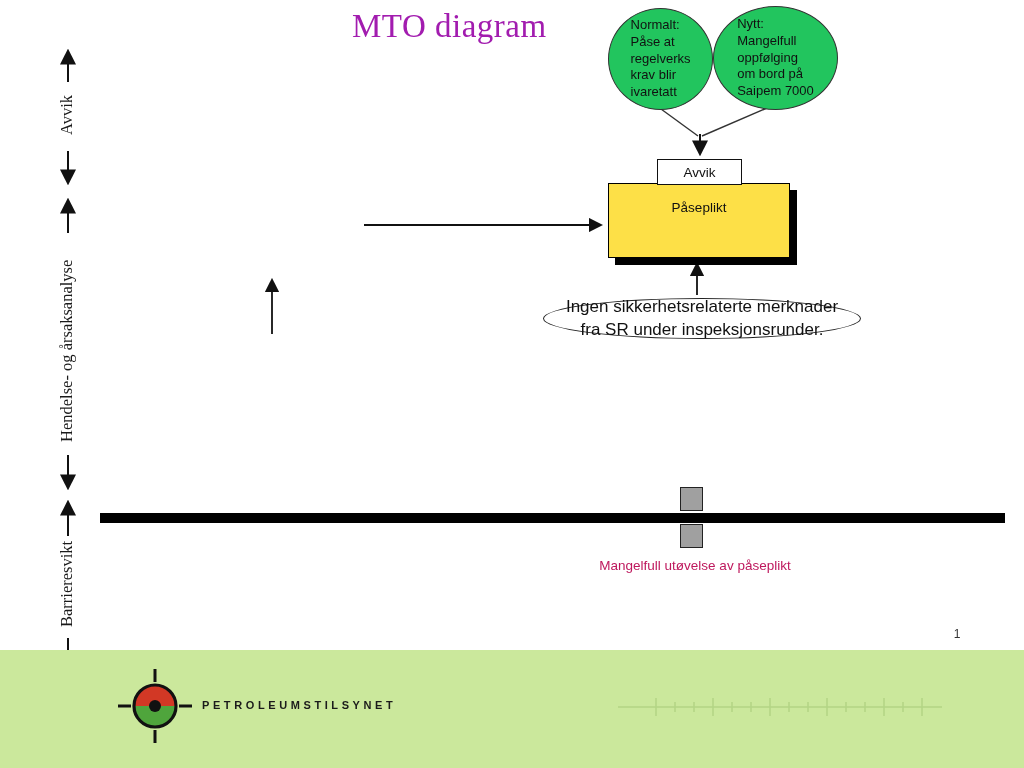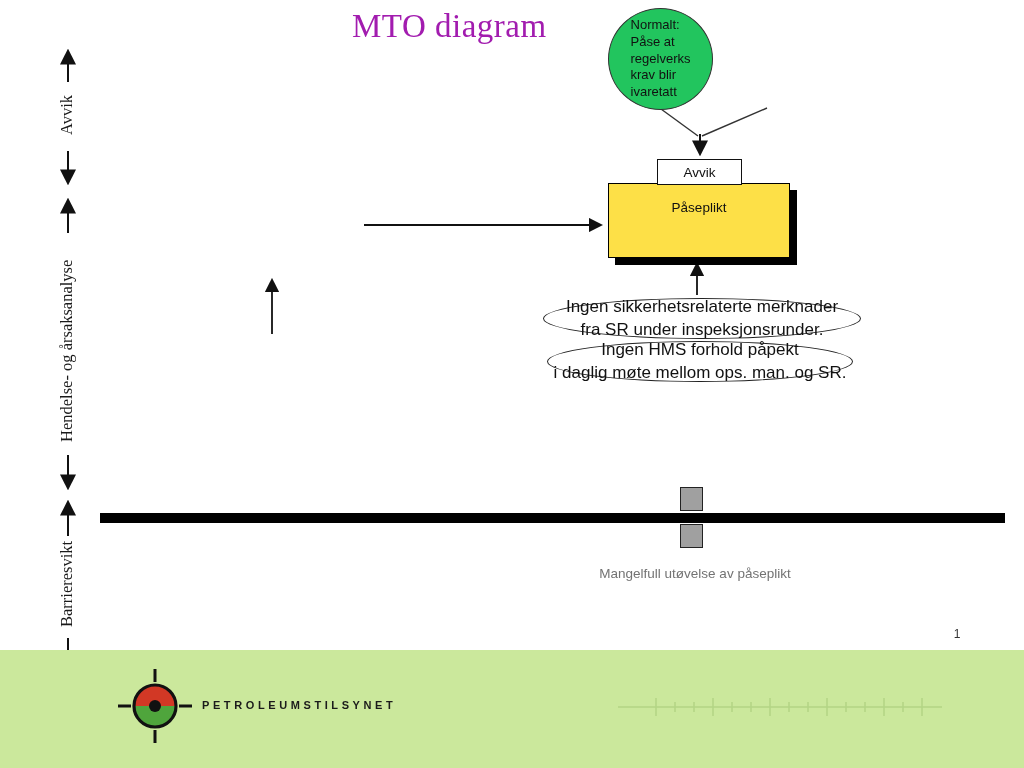--- a/index.html
+++ b/index.html
@@ -62,21 +62,21 @@
   .barrier{
     position:absolute;left:100px;top:513px;width:905px;height:10px;
     background:#000;
   }
   .gray-square{
     position:absolute;left:680px;width:23px;height:24px;
     background:var(--square-gray);border:1.4px solid #222;
   }
   .caption{
     position:absolute;left:545px;top:558px;width:300px;
-    text-align:center;font-size:13.5px;color:#737373;margin-top:8px;
+    text-align:center;font-size:13.5px;color:#be185d;
   }
   .page-number{
     position:absolute;left:940px;top:627px;width:34px;
     text-align:center;font-size:12px;color:#333;
   }
   .footer{
     position:absolute;left:0;top:650px;width:1024px;height:118px;
     background:var(--footer-green);
     text-align:right;
   }
@@ -122,28 +122,31 @@
 
   <div class="vlabel" style="top:84px;height:62px">Avvik</div>
   <div class="vlabel" style="top:252px;height:198px">Hendelse- og årsaksanalyse</div>
   <div class="vlabel" style="top:536px;height:96px">Barrieresvikt</div>
 
   <div class="bubble" style="left:608px;top:8px;width:105px;height:102px;padding:4px">Normalt:
 Påse at
 regelverks
 krav blir
 ivaretatt</div>
+  <div class="bubble" style="left:713px;top:6px;width:125px;height:104px;padding:4px">Nytt:
+Mangelfull
+oppfølging
+om bord på
+Saipem 7000</div>
 
   <div class="box shadowed top-aligned" style="left:608px;top:183px;width:182px;height:75px">Påseplikt</div>
   <div class="smallbox" style="left:657px;top:159px;width:85px;height:26px">Avvik</div>
 
   <div class="ellipse" style="left:543px;top:298px;width:318px;height:41px">Ingen sikkerhetsrelaterte merknader
 fra SR under inspeksjonsrunder.</div>
-  <div class="ellipse" style="left:547px;top:341px;width:306px;height:41px">Ingen HMS forhold påpekt
-i daglig møte mellom ops. man. og SR.</div>
 
   <div class="barrier"></div>
   <div class="gray-square" style="top:487px"></div>
   <div class="gray-square" style="top:524px"></div>
   <div class="caption">Mangelfull utøvelse av påseplikt</div>
 
   <div class="page-number">1</div>
 
   <div class="footer">
 

